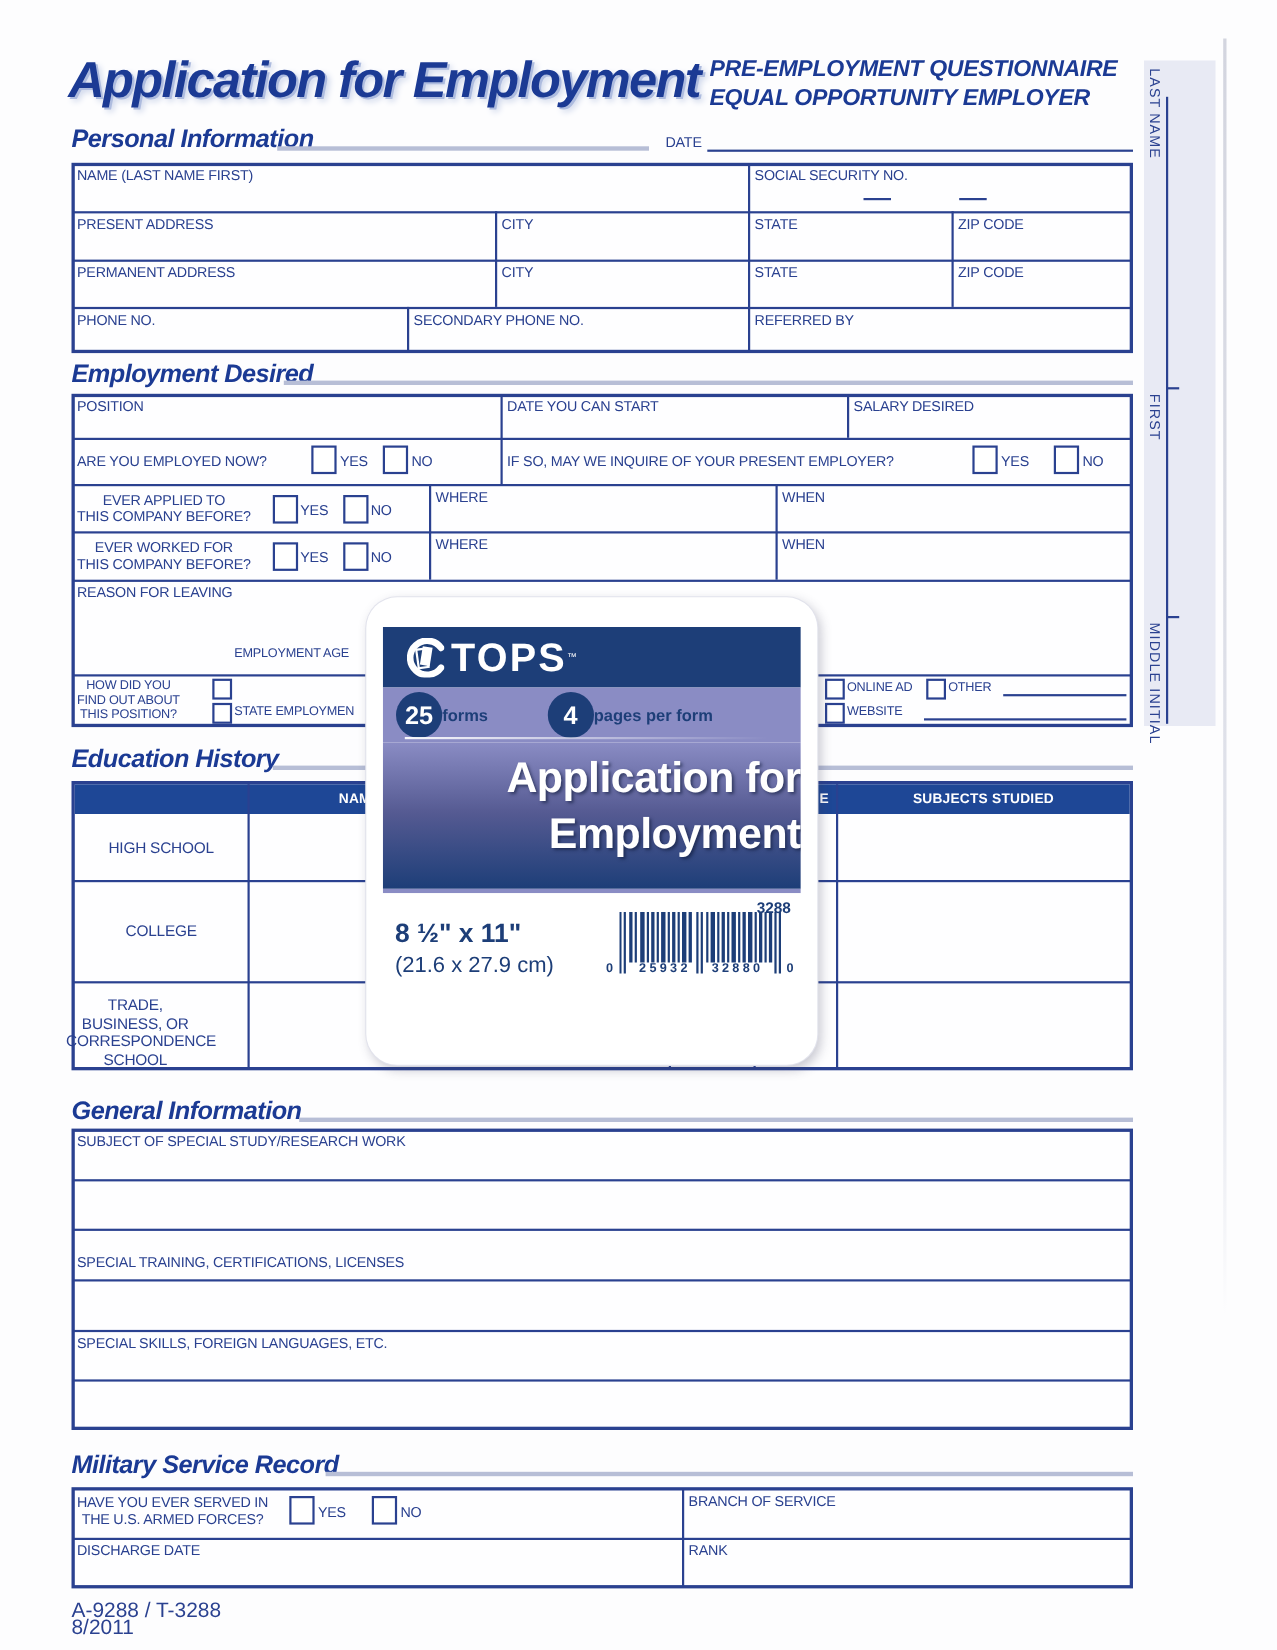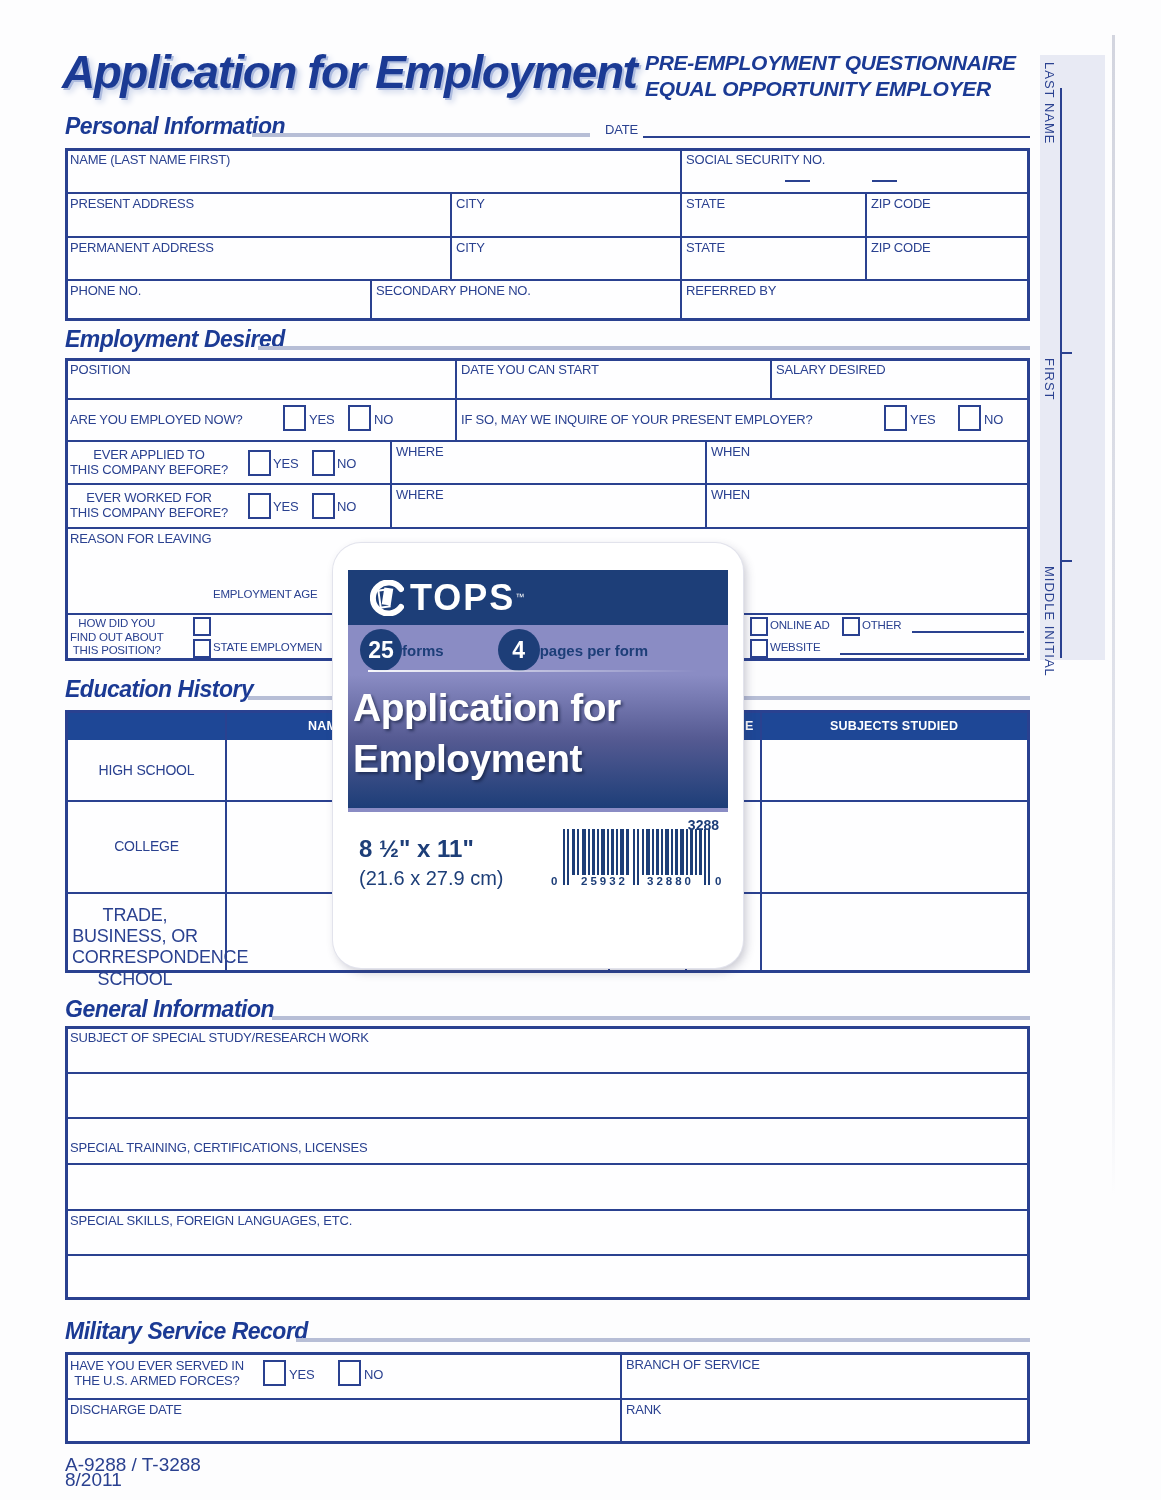--- a/index.html
+++ b/index.html
@@ -57,21 +57,21 @@
   }
   
   .sticker{
     position:absolute;left:333px;top:543px;width:410px;height:425px;background:#fff;
     border-radius:28px;z-index:10;
     box-shadow:0 0 0 1px #e2e3ec, 3px 4px 10px rgba(60,60,90,.28);
   }
   .stk-card{position:absolute;left:15px;top:27px;width:380px;overflow:hidden;}
   .band-navy{height:55px;background:var(--stk-navy);display:flex;align-items:center;padding-left:22px;box-sizing:border-box;}
   .band-purple{height:50px;background:var(--stk-purple);display:flex;align-items:center;padding-left:12px;box-sizing:border-box;position:relative;}
-  .band-grad{height:133px;background:linear-gradient(180deg,#8a8cc4 0%,#555a92 48%,#1d3e78 100%);padding:8px 0 0 5px;box-sizing:border-box;}
+  .band-grad{height:133px;background:linear-gradient(180deg,#8a8cc4 0%,#555a92 48%,#1d3e78 100%);padding:8px 0 0 5px;box-sizing:border-box;text-align:right;}
   .band-sep{height:4px;background:var(--stk-purple);}
   .brand{font-size:36px;font-weight:bold;color:#fff;letter-spacing:2px;line-height:1;}
   .brand-tm{font-size:9px;color:#fff;vertical-align:top;line-height:1;}
   .num-circle{
     width:42px;height:42px;border-radius:50%;background:var(--stk-navy);color:#fff;
     font-weight:bold;font-size:23px;display:flex;align-items:center;justify-content:center;
     flex:0 0 auto;
   }
   .circle-lbl{font-size:15px;font-weight:bold;color:var(--stk-navy);margin-left:0;}
   .swoosh{position:absolute;left:20px;bottom:3px;width:330px;height:2px;
@@ -216,21 +216,21 @@
   <div class="edu-head" style="left:745px;top:719px;">E</div>
   <div class="edu-head" style="left:760px;top:719px;width:268px;text-align:center;">SUBJECTS STUDIED</div>
   <div class="hl" style="left:67px;top:800px;width:961px;"></div>
   <div class="hl" style="left:67px;top:892px;width:961px;"></div>
   <div class="vl" style="left:225px;top:713px;height:258px;"></div>
   <div class="vl" style="left:608px;top:713px;height:258px;"></div>
   <div class="vl" style="left:685px;top:713px;height:258px;"></div>
   <div class="vl" style="left:760px;top:713px;height:258px;"></div>
   <div class="lbl ctr" style="left:68px;top:762px;width:157px;font-size:14px;">HIGH SCHOOL</div>
   <div class="lbl ctr" style="left:68px;top:838px;width:157px;font-size:14px;">COLLEGE</div>
-  <div class="lbl ctr" style="left:72px;top:905px;width:126px;font-size:18px;">TRADE, BUSINESS, OR
+  <div class="lbl ctr" style="left:60px;top:905px;width:126px;font-size:14px;">TRADE, BUSINESS, OR
 CORRESPONDENCE
 SCHOOL</div>
 
   <div class="sec-title" style="left:65px;top:996px;">General Information</div>
   <div class="sec-rule" style="left:272px;top:1016px;width:758px;"></div>
 
   <div class="tbl" style="left:65px;top:1026px;width:965px;height:274px;"></div>
   <div class="hl" style="left:67px;top:1072px;width:961px;"></div>
   <div class="hl" style="left:67px;top:1117px;width:961px;"></div>
   <div class="hl" style="left:67px;top:1163px;width:961px;"></div>

